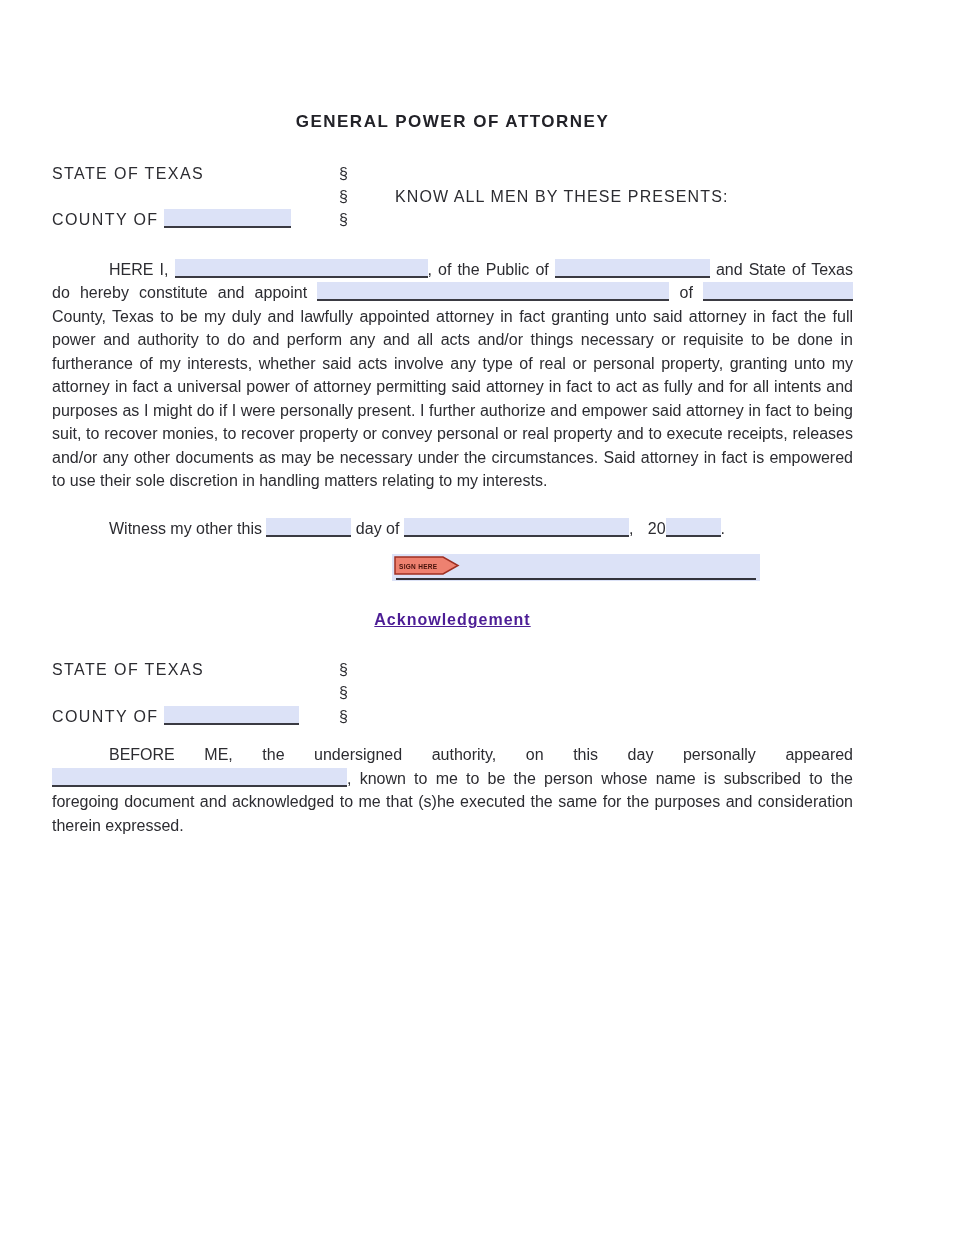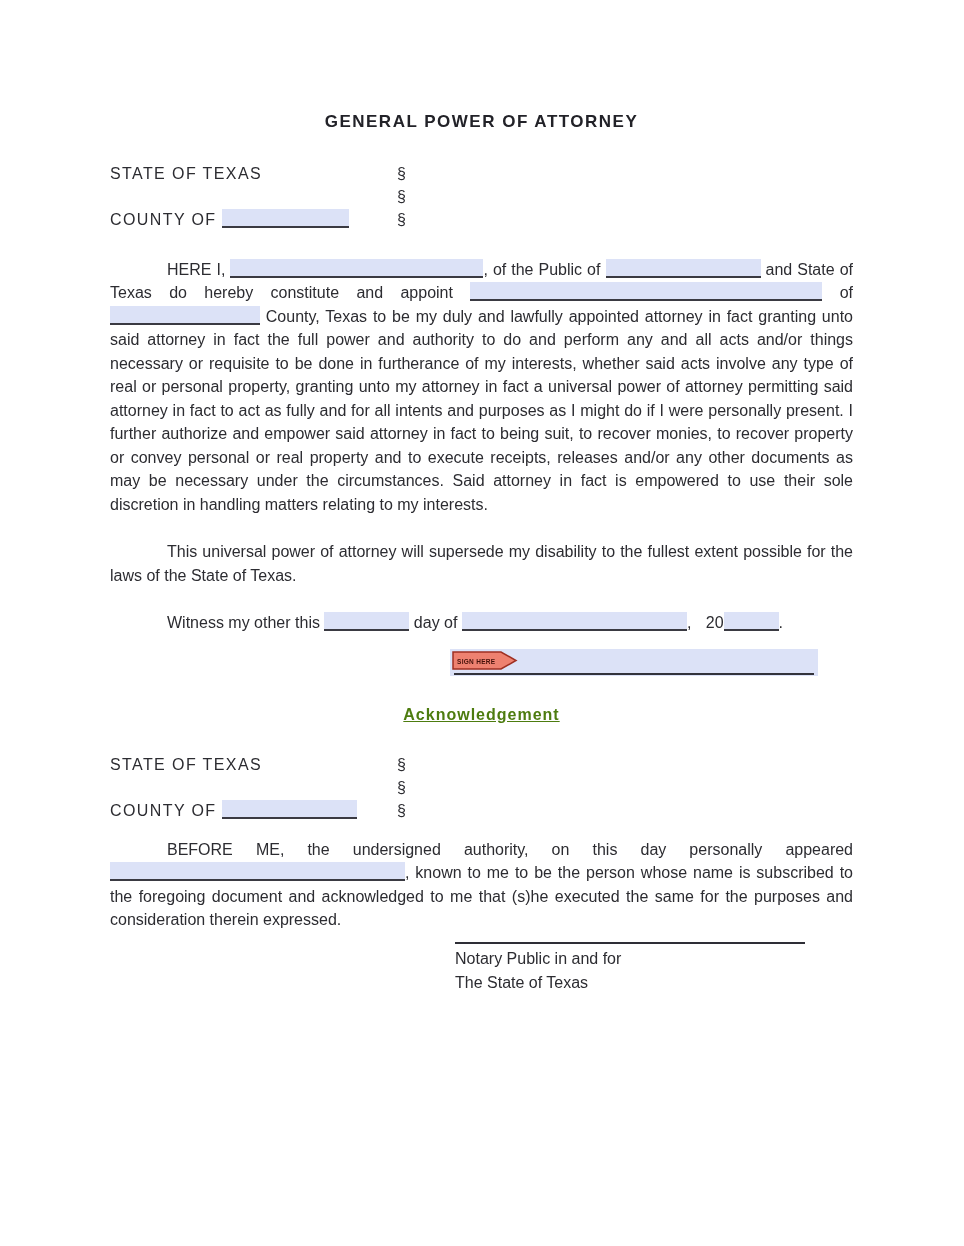--- a/index.html
+++ b/index.html
@@ -4,21 +4,21 @@
 <style>
   html,body{margin:0;padding:0;background:#ffffff;}
   .page{
     position:relative;
     width:964px;height:1246px;
     background:#ffffff;
     font-family:"Liberation Sans","DejaVu Sans",sans-serif;
     font-size:16px;line-height:23.5px;color:#2c2c31;
     overflow:hidden;
     box-sizing:border-box;
-    padding:0 111px 0 110px;
+    padding:0 111px 0 52px;
   }
   .title{
     margin:112px 0 0 0;
     text-align:center;
     font-size:17px;font-weight:bold;letter-spacing:1.5px;
     line-height:20px;color:#222228;
   }
   
   .venue{margin-top:30px;}
   .venue2{margin-top:28px;}
@@ -45,41 +45,42 @@
   .sigblock{
     position:relative;margin:14px 0 0 340px;
     width:368px;height:27px;background:#dce2f7;
   }
   .sigline{position:absolute;left:4px;right:4px;bottom:1px;border-top:2px solid #33333b;}
   .signtag{position:absolute;top:2px;left:2px;width:66px;height:19px;}
   
   .ackhead{
     margin:28px 0 0 0;text-align:center;
     font-size:16px;font-weight:bold;letter-spacing:1px;
-    text-decoration:underline;line-height:21px;color:#4d7c0f;
+    text-decoration:underline;line-height:21px;color:#4c1d95;
   }
   
   .notary{margin:10px 0 0 345px;width:350px;line-height:24px;}
   .notary-rule{border-bottom:2px solid #2e2e36;height:0;margin-bottom:3px;}
 </style>
 </head>
 <body>
 
 <div class="page">
 
   <h1 class="title">GENERAL POWER OF ATTORNEY</h1>
 
   <section class="venue">
     <div class="vrow">
       <span class="vleft caps">STATE OF TEXAS</span>
       <span class="vsect">§</span>
     </div>
     <div class="vrow">
       <span class="vleft"></span>
       <span class="vsect">§</span>
+      <span class="know caps">KNOW ALL MEN BY THESE PRESENTS:</span>
     </div>
     <div class="vrow">
       <span class="vleft caps">
         <span>COUNTY OF</span>
         <span class="blank w127"></span>
       </span>
       <span class="vsect">§</span>
     </div>
   </section>
 
@@ -87,21 +88,20 @@
     <span>HERE I,</span>
     <span class="blank w253"></span><span>, of the Public of</span>
     <span class="blank w155"></span>
     <span>and State of Texas do hereby constitute and appoint</span>
     <span class="blank w352"></span>
     <span>of</span>
     <span class="blank w150"></span>
     <span>County, Texas to be my duly and lawfully appointed attorney in fact granting unto said attorney in fact the full power and authority to do and perform any and all acts and/or things necessary or requisite to be done in furtherance of my interests, whether said acts involve any type of real or personal property, granting unto my attorney in fact a universal power of attorney permitting said attorney in fact to act as fully and for all intents and purposes as I might do if I were personally present.  I further authorize and empower said attorney in fact to being suit, to recover monies, to recover property or convey personal or real property and to execute receipts, releases and/or any other documents as may be necessary under the circumstances.  Said attorney in fact is empowered to use their sole discretion in handling matters relating to my interests.</span>
   </p>
 
-  <p class="para mt24">This universal power of attorney will supersede my disability to the fullest extent possible for the laws of the State of Texas.</p>
 
   <p class="witness">
     <span>Witness my other this</span>
     <span class="blank w85"></span>
     <span>day of</span>
     <span class="blank w225"></span><span>,</span>
     <span class="gap">20</span><span class="blank w55"></span><span>.</span>
   </p>
 
   <div class="sigblock">
@@ -131,19 +131,14 @@
       <span class="vsect">§</span>
     </div>
   </section>
 
   <p class="para mt25">
     <span>BEFORE ME, the undersigned authority, on this day personally appeared</span>
     <span class="blank w295"></span><span>, known to me to be the person whose name is subscribed to the foregoing document and acknowledged to me that (s)he executed the same for the purposes and consideration therein expressed.</span>
   </p>
 
 
-  <div class="notary">
-    <div class="notary-rule"></div>
-    <div>Notary Public in and for</div>
-    <div>The State of Texas</div>
-  </div>
 
 </div>
 
 </body></html>

